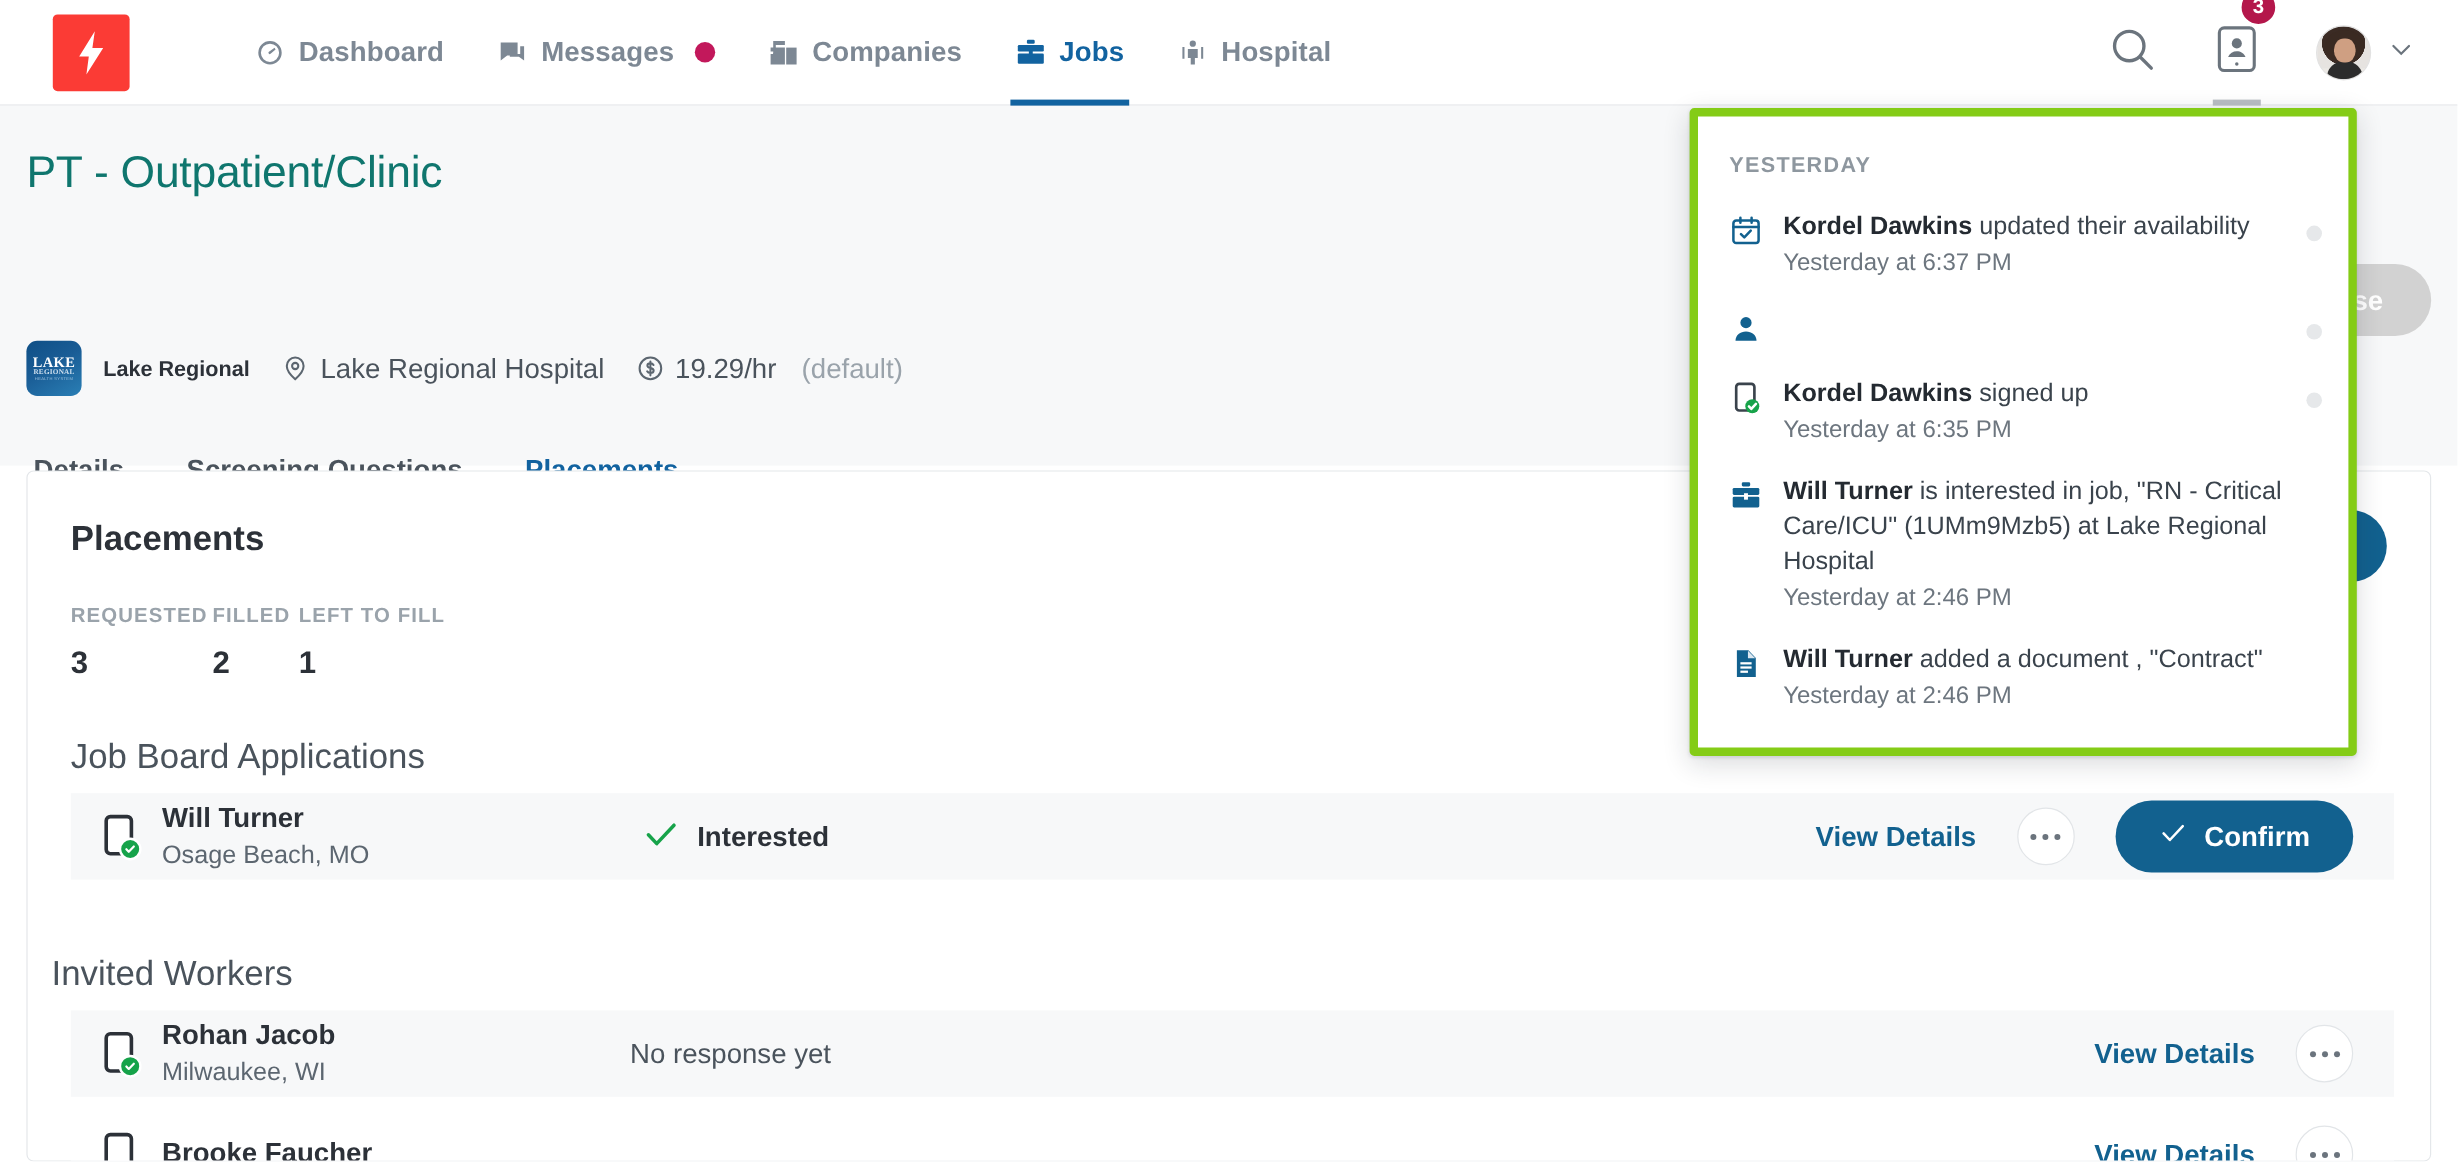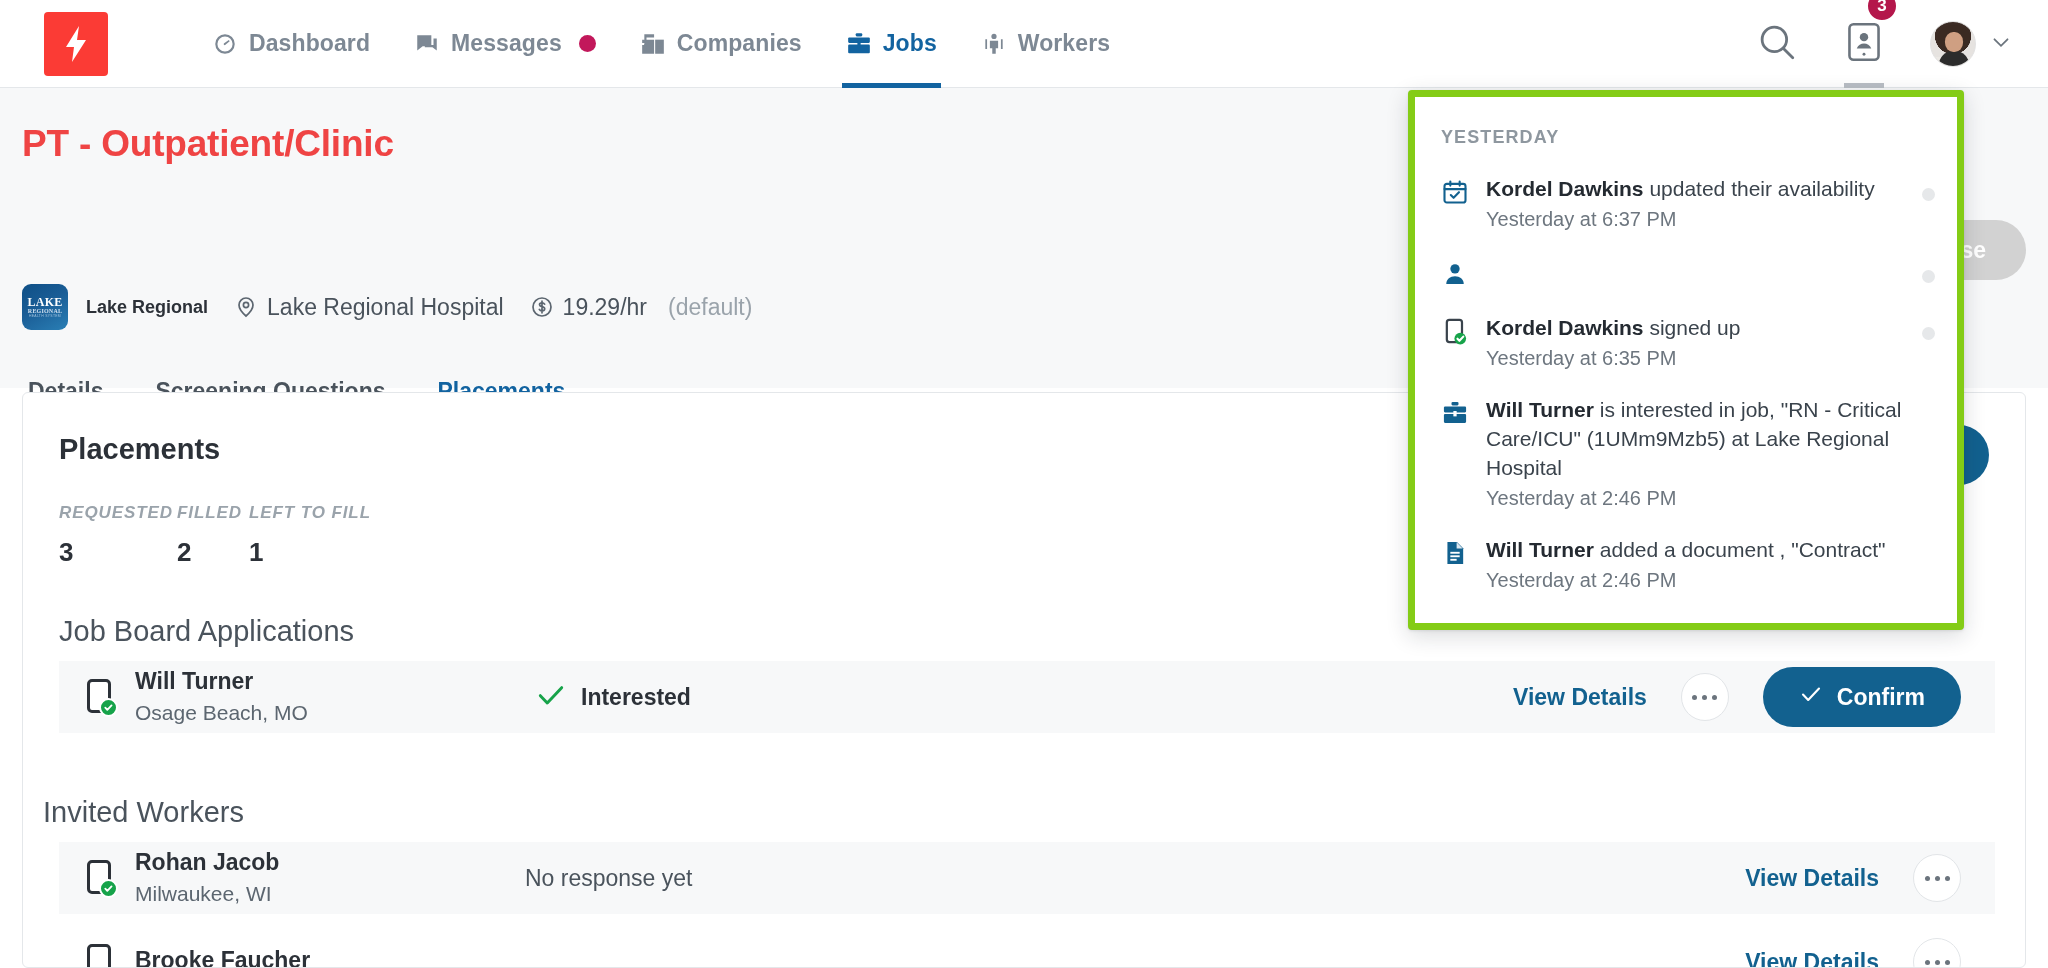--- a/index.html
+++ b/index.html
@@ -98,21 +98,21 @@
     background:#ece9e5;
   }
 
   
   .pagehead {
     position: absolute; top: 88px; left: 0; width: 2048px; height: 300px;
     background: #f7f8f9;
   }
   .job-title {
     position: absolute; left: 22px; top: 35px;
-    font-size: 37px; font-weight: 700; color: #ef4444;
+    font-size: 37px; font-weight: 400; color: #0f766e;
     letter-spacing: -0.2px;
   }
   .meta-row {
     position: absolute; left: 22px; top: 196px;
     display: flex; align-items: center; gap: 0;
   }
   .co-logo {
     width: 46px; height: 46px; border-radius: 9px; flex:none;
     background: linear-gradient(150deg, #0f4f86 0%, #1a5d96 45%, #2a7fb5 100%);
     display:flex; align-items:center; justify-content:center;
@@ -169,21 +169,21 @@
     background: #12618f; color:#fff; border:none;
     font-size: 23px; font-weight: 700;
     font-family:"Liberation Sans", sans-serif;
     display:flex; align-items:center; cursor:pointer; white-space:nowrap;
   }
 
   .stats { position: absolute; left: 36px; top: 110px; display:flex; }
   .stat { margin-right: 0; }
   .stat-label {
     font-size: 17px; font-weight: 700; color: #9aa3ab;
-    letter-spacing: .9px; text-transform: uppercase; font-style: italic;
+    letter-spacing: .9px; text-transform: uppercase;
   }
   .stat-value { font-size: 26px; font-weight: 700; color: #2c3138; margin-top: 14px; }
   .stat:nth-child(1){ width: 118px; }
   .stat:nth-child(2){ width: 72px; }
   .stat:nth-child(3){ width: 140px; }
 
   .section-title {
     font-size: 29px; color: #4a535c; font-weight: 400;
   }
   .st-jba { position: absolute; left: 36px; top: 222px; }
@@ -340,21 +340,21 @@
       </div>
 
       <div class="nav-item">
         <span>
           <svg class="nav-ico" viewBox="0 0 24 24">
               <circle cx="12" cy="5" r="2.4"></circle>
               <path d="M8.2 9h7.6v7h-2.2v5h-3.2v-5H8.2z"></path>
               <path d="M4 7.5h1.6v9H4zM18.4 7.5H20v9h-1.6z"></path>
             </svg>
         </span>
-        <span class="nav-label">Workers</span>
+        <span class="nav-label">Hospital</span>
       </div>
 
     </div>
 
     <div class="topbar-right">
 
       <div class="icon-btn">
         <span>
           <svg width="42" height="42" viewBox="0 0 24 24" fill="none" stroke="#6b747d" stroke-width="1.6">
               <circle cx="10.5" cy="10.5" r="7"></circle>

